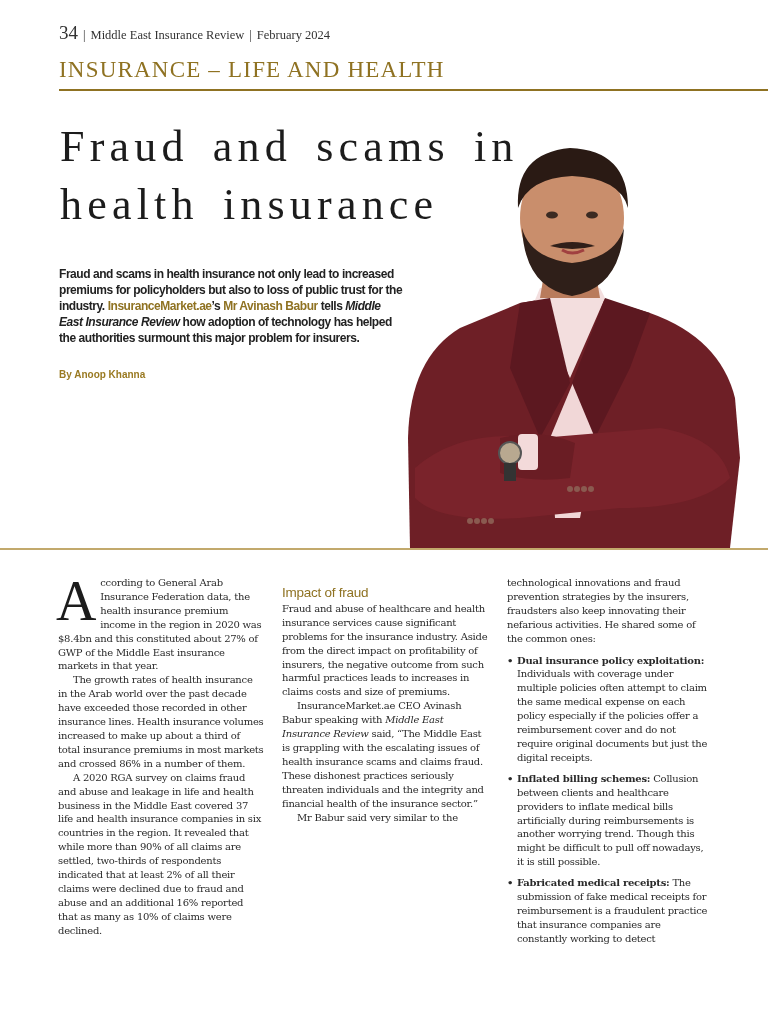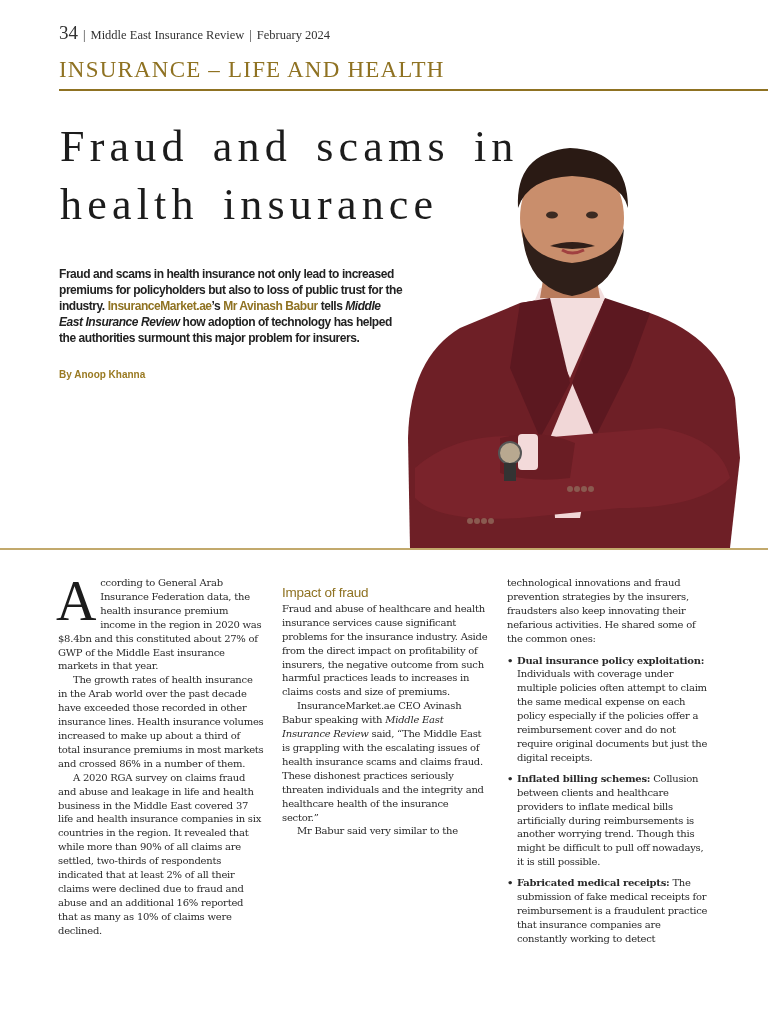--- a/index.html
+++ b/index.html
@@ -94,21 +94,21 @@
 
 <div class="col col1">
   <p class="noindent"><span class="dropcap">A</span><span>ccording to General Arab Insurance Federation data, the health insurance premium income in the region in 2020 was $8.4bn and this constituted about 27% of GWP of the Middle East insurance markets in that year.</span></p>
   <p>The growth rates of health insurance in the Arab world over the past decade have exceeded those recorded in other insurance lines. Health insurance volumes increased to make up about a third of total insurance premiums in most markets and crossed 86% in a number of them.</p>
   <p>A 2020 RGA survey on claims fraud and abuse and leakage in life and health business in the Middle East covered 37 life and health insurance companies in six countries in the region. It revealed that while more than 90% of all claims are settled, two-thirds of respondents indicated that at least 2% of all their claims were declined due to fraud and abuse and an additional 16% reported that as many as 10% of claims were declined.</p>
 </div>
 
 <div class="col col2">
   <h2 class="subhead">Impact of fraud</h2>
   <p class="noindent">Fraud and abuse of healthcare and health insurance services cause significant problems for the insurance industry. Aside from the direct impact on profitability of insurers, the negative outcome from such harmful practices leads to increases in claims costs and size of premiums.</p>
-  <p><span>InsuranceMarket.ae CEO Avinash Babur speaking with </span><i>Middle East Insurance Review</i><span> said, “The Middle East is grappling with the escalating issues of health insurance scams and claims fraud. These dishonest practices seriously threaten individuals and the integrity and healthcare health of the insurance sector.”</span></p>
+  <p><span>InsuranceMarket.ae CEO Avinash Babur speaking with </span><i>Middle East Insurance Review</i><span> said, “The Middle East is grappling with the escalating issues of health insurance scams and claims fraud. These dishonest practices seriously threaten individuals and the integrity and financial health of the insurance sector.”</span></p>
   <p>Mr Babur said very similar to the</p>
 </div>
 
 <div class="col col3">
   <p class="noindent">technological innovations and fraud prevention strategies by the insurers, fraudsters also keep innovating their nefarious activities. He shared some of the common ones:</p>
   <ul>
     <li><span class="bullet">•</span><b>Dual insurance policy exploitation:</b><span> Individuals with coverage under multiple policies often attempt to claim the same medical expense on each policy especially if the policies offer a reimbursement cover and do not require original documents but just the digital receipts.</span></li>
     <li><span class="bullet">•</span><b>Inflated billing schemes:</b><span> Collusion between clients and healthcare providers to inflate medical bills artificially during reimbursements is another worrying trend. Though this might be difficult to pull off nowadays, it is still possible.</span></li>
     <li><span class="bullet">•</span><b>Fabricated medical receipts:</b><span> The submission of fake medical receipts for reimbursement is a fraudulent practice that insurance companies are constantly working to detect</span></li>
   </ul>

